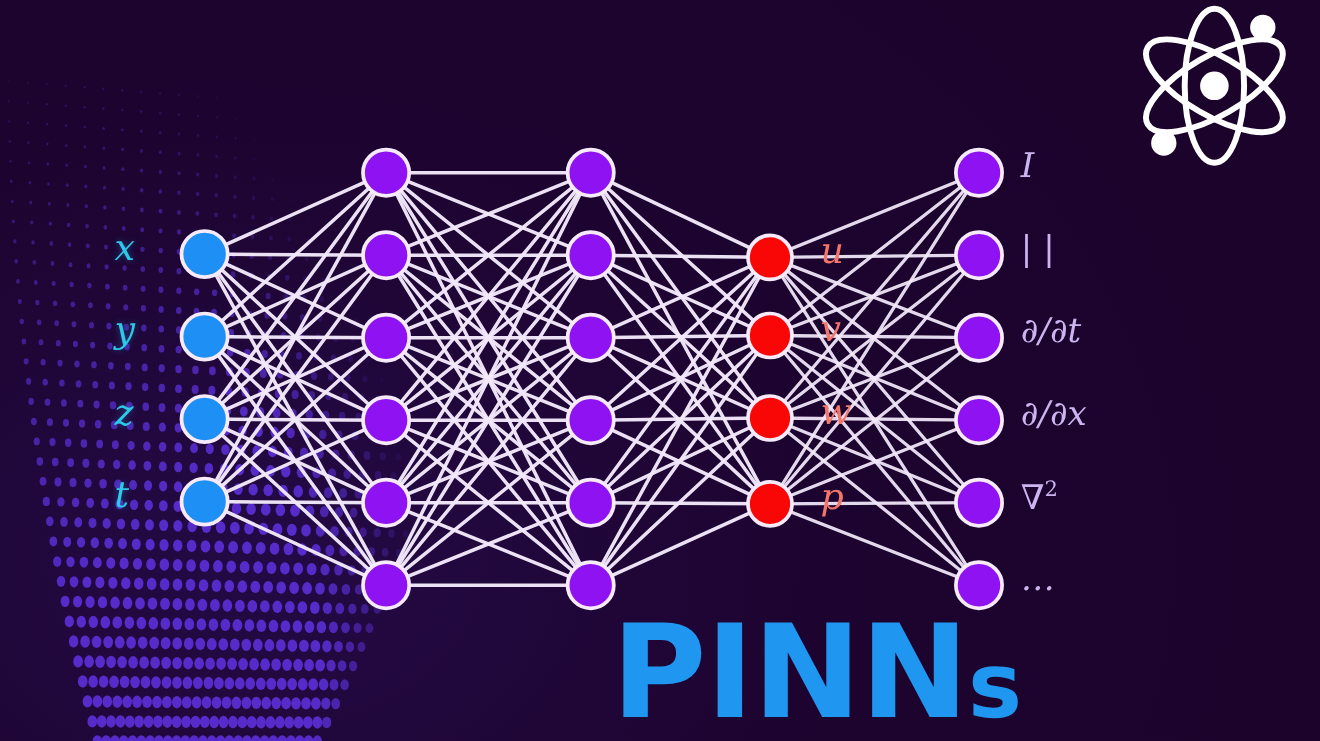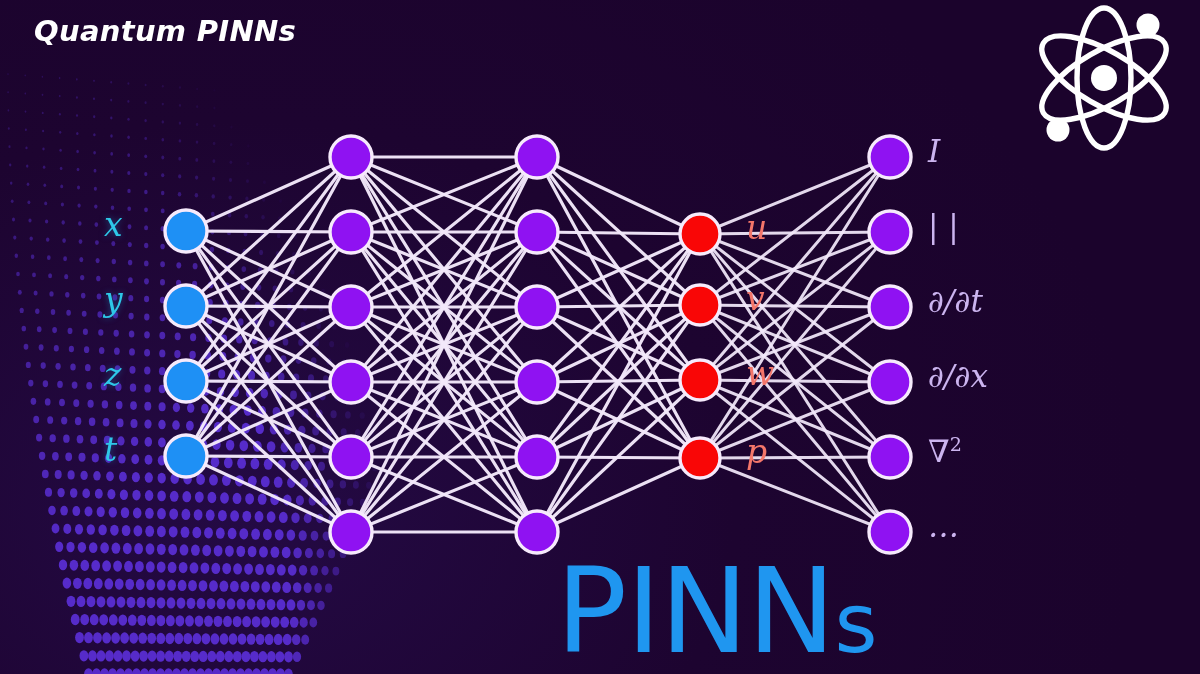--- a/index.html
+++ b/index.html
@@ -48,21 +48,21 @@
   .lbl-out{
     font-family:"DejaVu Serif","Liberation Serif",serif;
     font-style:italic;font-size:31px;color:#cbb4ef;
   }
   .lbl-out sup{font-size:.62em;font-style:normal;vertical-align:super;}
 
   
   #pinns{
     position:absolute;left:556px;top:552px;
     font-family:"DejaVu Sans","Liberation Sans",sans-serif;
-    font-size:118px;font-weight:400;line-height:1;
+    font-size:118px;font-weight:700;line-height:1;
     color:#1f96f0;letter-spacing:-1px;
   }
   #pinns .small{font-size:.70em;}
 </style>
 </head>
 <body>
 
 <div id="stage">
 
   <svg id="halftone" viewBox="0 0 470 614" preserveAspectRatio="none">
@@ -940,21 +940,20 @@
         <circle cx="700" cy="458" r="20" fill="#f90606" stroke="#f6eafc" stroke-width="3.4"></circle>
         <circle cx="890" cy="157" r="21" fill="#8f12f2" stroke="#f6eafc" stroke-width="3.4"></circle>
         <circle cx="890" cy="232" r="21" fill="#8f12f2" stroke="#f6eafc" stroke-width="3.4"></circle>
         <circle cx="890" cy="307" r="21" fill="#8f12f2" stroke="#f6eafc" stroke-width="3.4"></circle>
         <circle cx="890" cy="382" r="21" fill="#8f12f2" stroke="#f6eafc" stroke-width="3.4"></circle>
         <circle cx="890" cy="457" r="21" fill="#8f12f2" stroke="#f6eafc" stroke-width="3.4"></circle>
         <circle cx="890" cy="532" r="21" fill="#8f12f2" stroke="#f6eafc" stroke-width="3.4"></circle>
       </g>
     </svg>
 
-  <div id="title">Quantum PINNs</div>
 
   <svg id="atom" viewBox="0 0 180 160">
     <g fill="none" stroke="#ffffff" stroke-width="5.4" stroke-linecap="round">
       <ellipse cx="92" cy="76" rx="27" ry="70"></ellipse>
       <ellipse cx="92" cy="76" rx="27" ry="70" transform="rotate(60 92 76)"></ellipse>
       <ellipse cx="92" cy="76" rx="27" ry="70" transform="rotate(-60 92 76)"></ellipse>
     </g>
     <circle cx="92" cy="76" r="13" fill="#ffffff"></circle>
     <circle cx="136" cy="23" r="11.5" fill="#ffffff"></circle>
     <circle cx="46" cy="128" r="11.5" fill="#ffffff"></circle>

